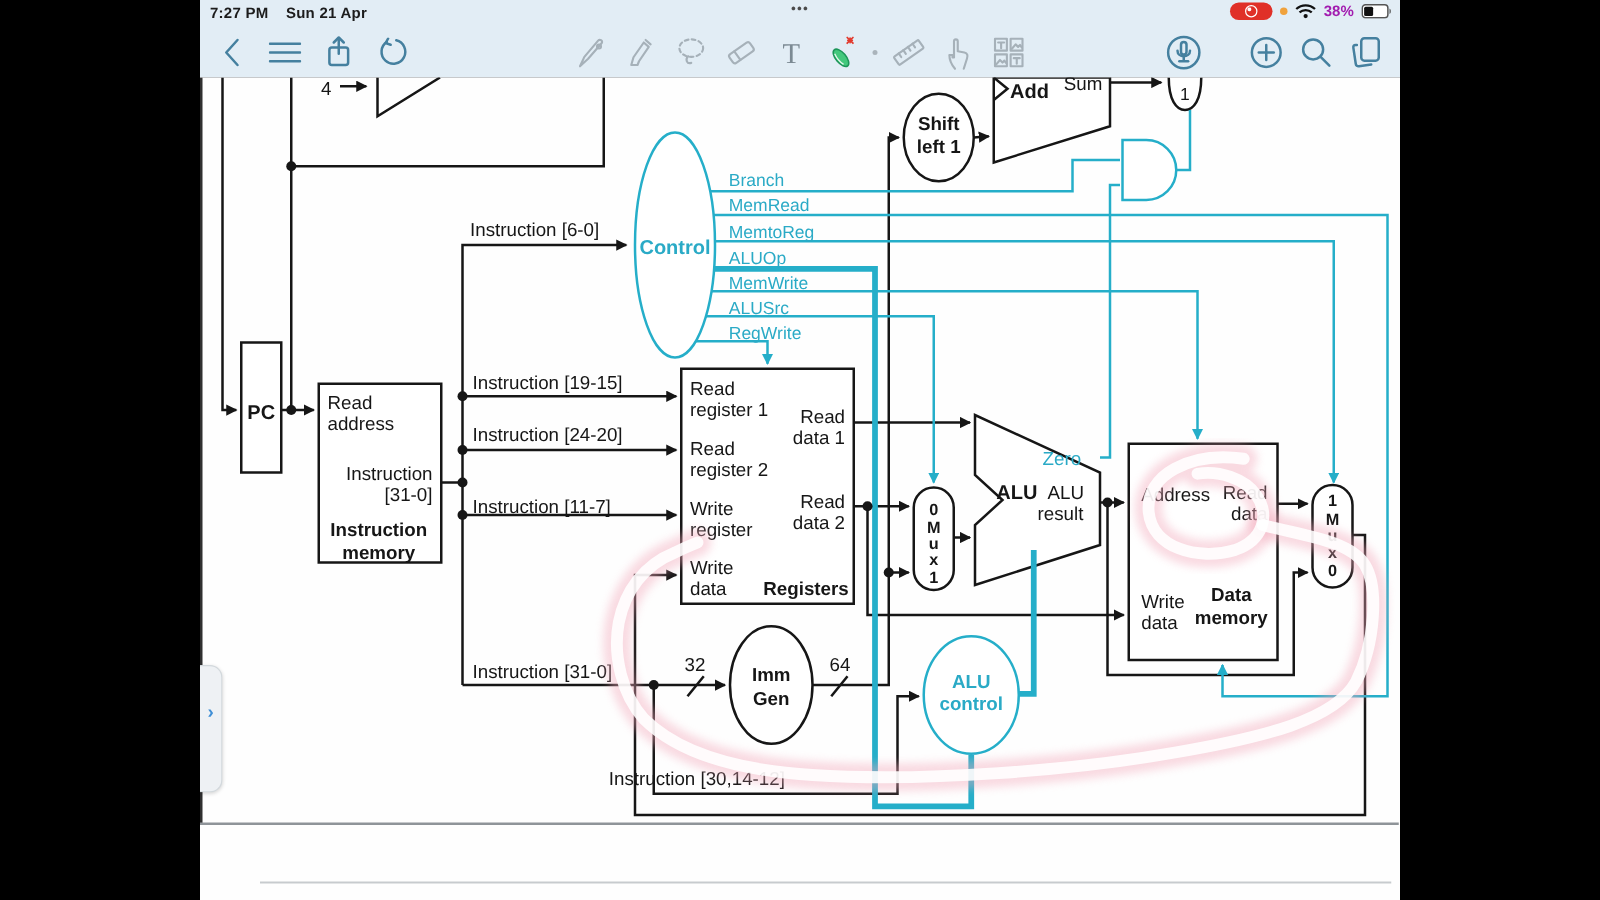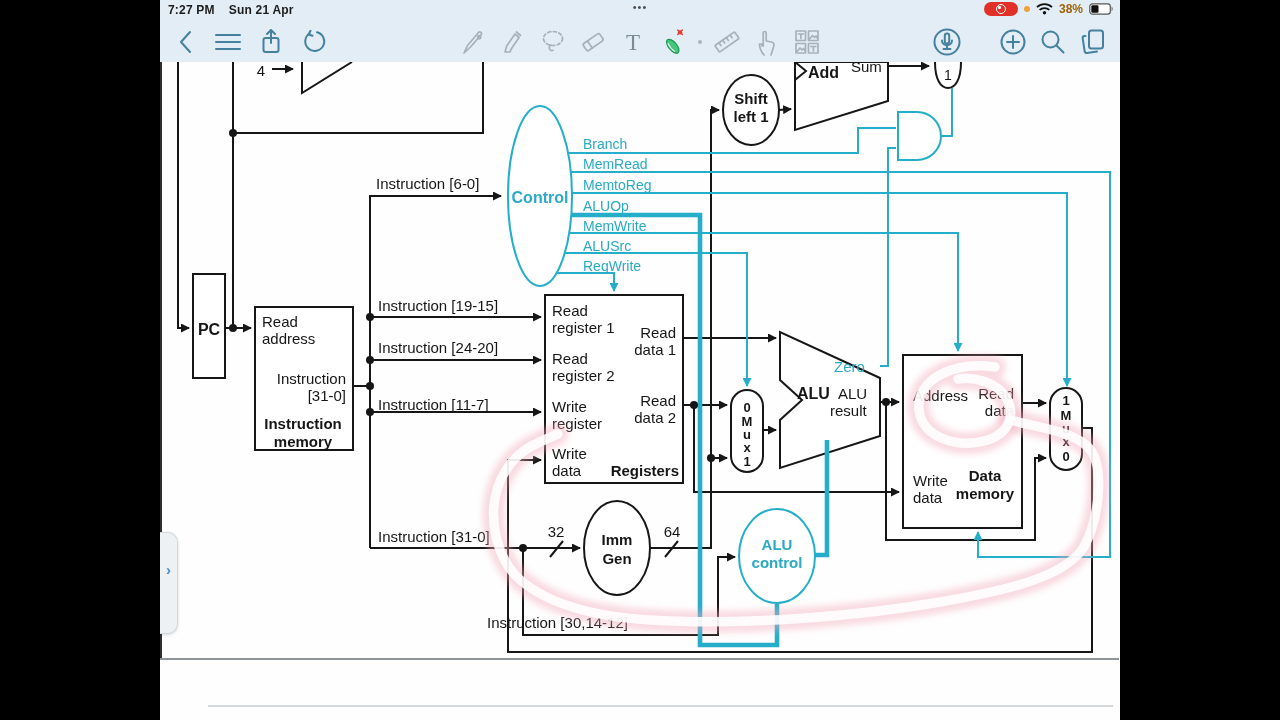--- a/index.html
+++ b/index.html
@@ -13,21 +13,21 @@
   .sb-center{position:absolute;left:0;right:0;top:1px;text-align:center;color:#4a4a4a;
              font-size:11px;letter-spacing:1px;}
   .sb-right{position:absolute;right:6px;top:2px;display:flex;align-items:center;gap:6px;}
   .rec-pill{width:34px;height:14px;border-radius:8px;background:#e03028;display:flex;
             align-items:center;justify-content:center;}
   .rec-pill .ring{width:8px;height:8px;border:1.6px solid #fff;border-radius:50%;display:block;
                   position:relative;}
   .rec-pill .ring::after{content:"";position:absolute;left:1.4px;top:1.4px;width:2.4px;height:2.4px;
                   border-radius:50%;background:#fff;}
   .mic-dot{width:6px;height:6px;border-radius:50%;background:#f0a23c;}
-  .pct{font-size:12px;font-weight:bold;color:#a16207;}
+  .pct{font-size:12px;font-weight:bold;color:#a21caf;}
   
   .toolbar{position:absolute;left:0;top:22px;width:100%;height:40px;border-bottom:2px solid #3e3e3e;}
   .tb-group{position:absolute;top:0;height:40px;display:flex;align-items:center;}
   .tb-left{left:10px;gap:13px;}
   .tb-center{left:50%;transform:translateX(-50%);gap:10px;}
   .tb-right{right:12px;gap:10px;}
   .tb-btn{width:30px;height:34px;display:flex;align-items:center;justify-content:center;
           background:none;border:none;padding:0;cursor:pointer;}
   .tb-btn svg{display:block;}
   .nav-ic{stroke:#45809f;fill:none;stroke-width:2;stroke-linecap:round;stroke-linejoin:round;}

